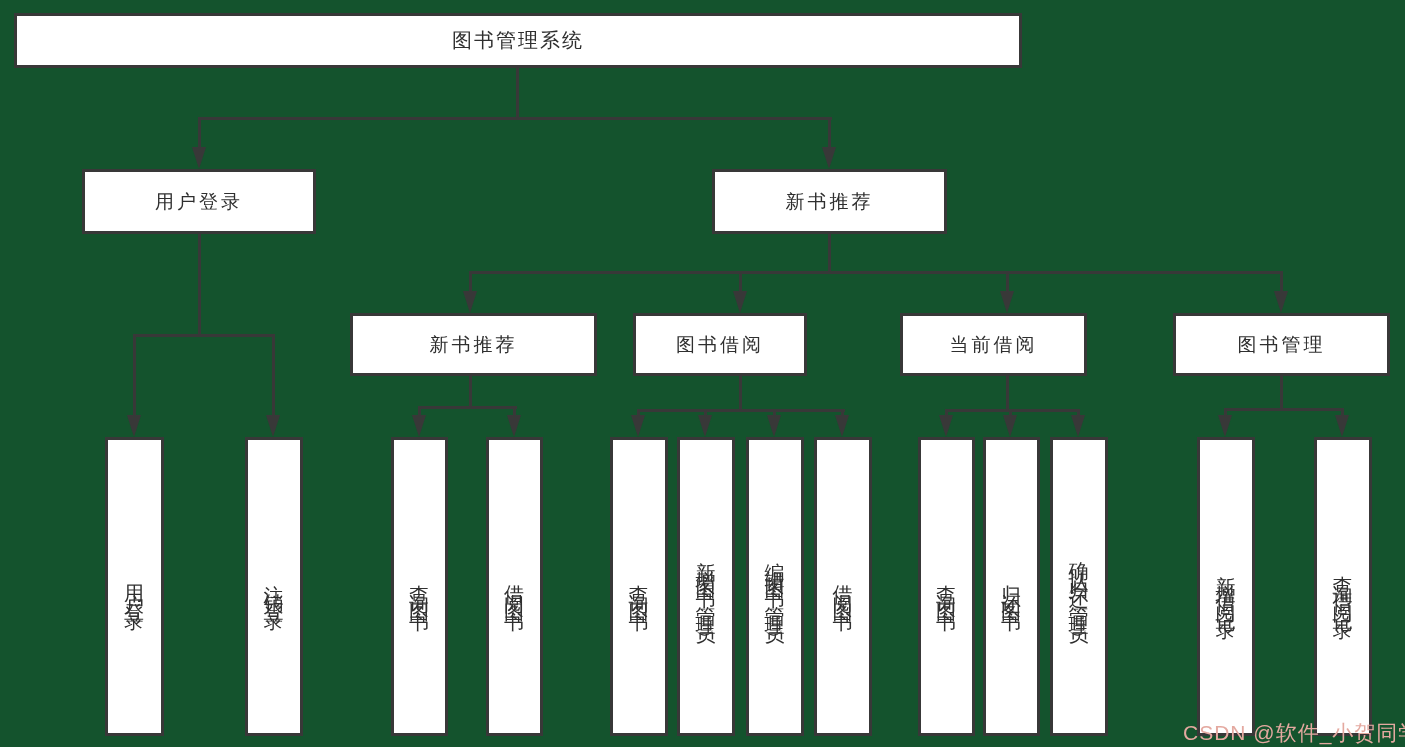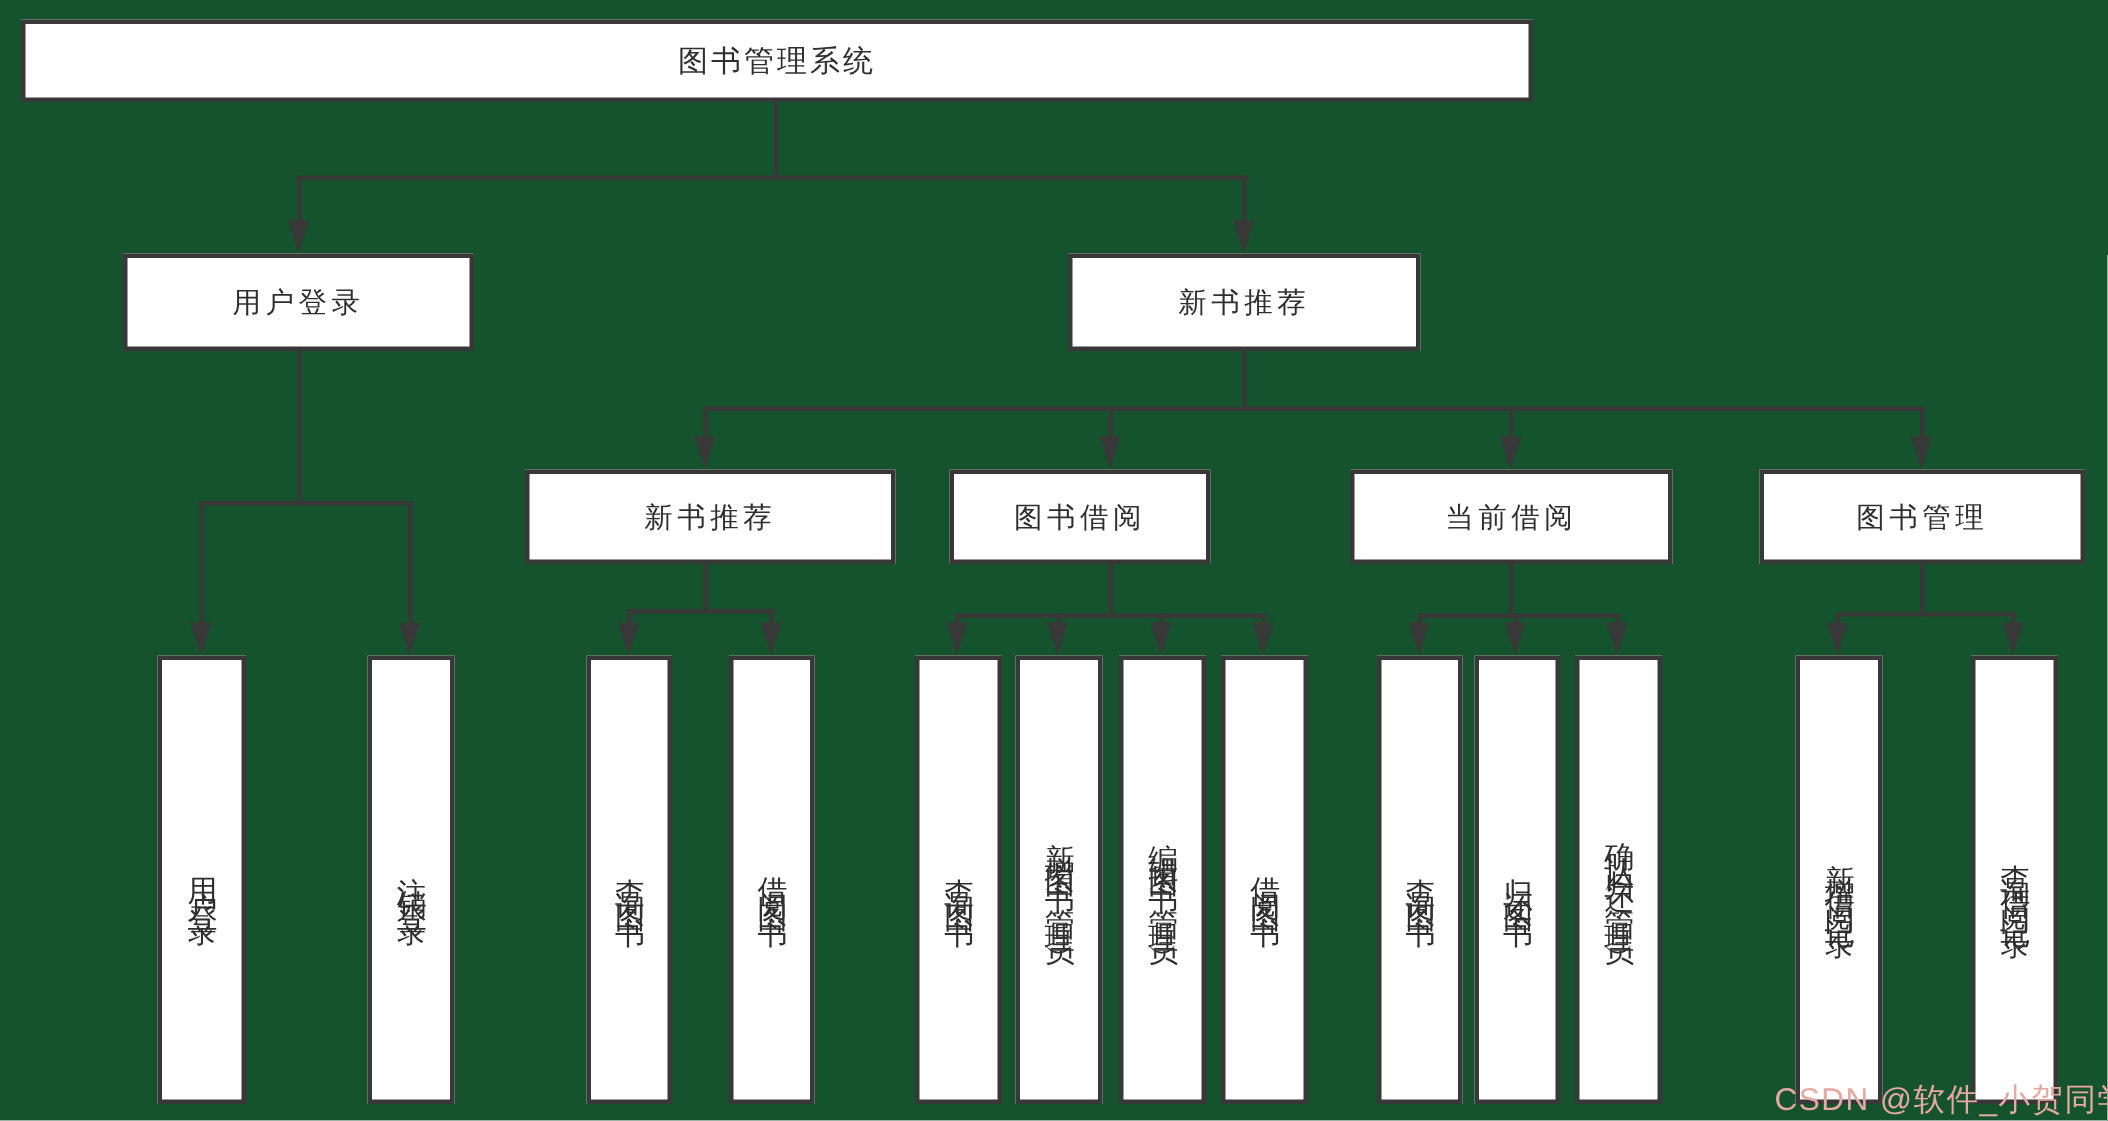--- a/index.html
+++ b/index.html
@@ -103,21 +103,21 @@
   <div class="tri" style="left:1000px;top:291px"></div>
   <div class="vline" style="left:1280px;top:271px;height:22px"></div>
   <div class="tri" style="left:1274px;top:291px"></div>
 
   <div class="box" style="left:350px;top:313px;width:247px;height:63px">
     <span class="hlabel">新书推荐</span>
   </div>
   <div class="box" style="left:633px;top:313px;width:174px;height:63px">
     <span class="hlabel">图书借阅</span>
   </div>
-  <div class="box" style="left:900px;top:313px;width:215px;height:63px">
+  <div class="box" style="left:900px;top:313px;width:187px;height:63px">
     <span class="hlabel">当前借阅</span>
   </div>
   <div class="box" style="left:1173px;top:313px;width:217px;height:63px">
     <span class="hlabel">图书管理</span>
   </div>
 
   <div class="vline" style="left:469px;top:376px;height:33px"></div>
   <div class="hline" style="left:418px;top:406px;width:99px"></div>
   <div class="vline" style="left:418px;top:406px;height:14px"></div>
   <div class="tri" style="left:412px;top:415px"></div>

